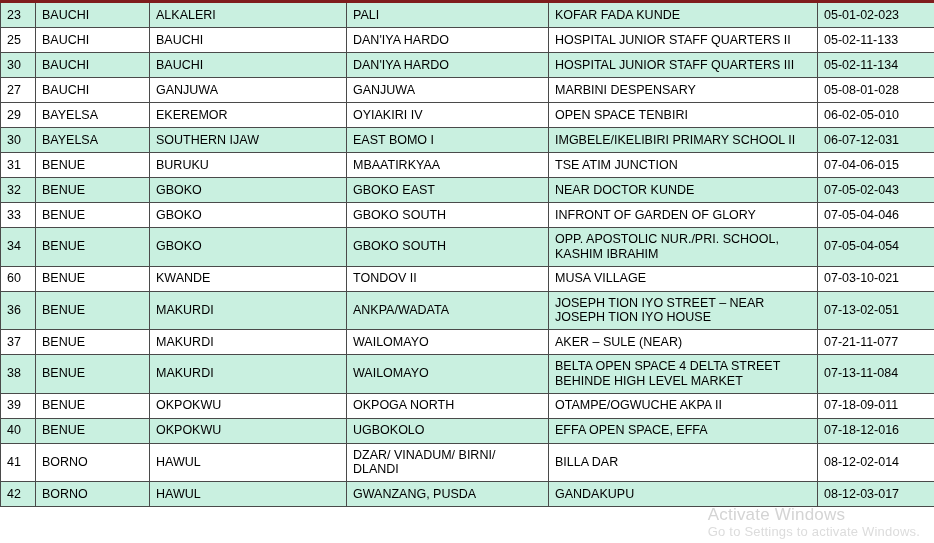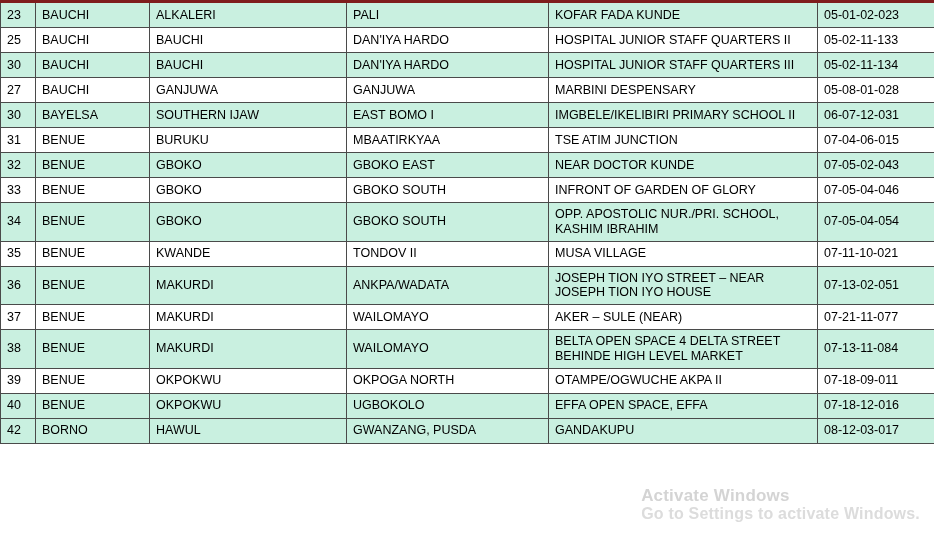--- a/index.html
+++ b/index.html
@@ -61,32 +61,31 @@
   .plain td {
     background: #ffffff;
   }
   .num {
     text-align: left;
     padding-left: 6px;
   }
   .watermark {
     position: absolute;
     right: 14px;
-    bottom: 20px;
+    bottom: 4px;
     font-family: "Liberation Sans", sans-serif;
     font-size: 17px;
     color: #d4d4d4;
     letter-spacing: 0.2px;
     pointer-events: none;
     user-select: none;
-    font-weight: bold;
   }
   .watermark .wm2 {
     display: block;
-    font-size: 16px;
+    font-size: 13px;
     text-align: left;
     margin-top: -1px;
     color: #dcdcdc;
   }
 </style>
 </head>
 <body>
 
 <div id="sheet">
   <table class="grid">
@@ -124,20 +123,28 @@
           <td>05-02-11-134</td>
         </tr>
         <tr class="row plain">
           <td class="first num">27</td>
           <td>BAUCHI</td>
           <td>GANJUWA</td>
           <td>GANJUWA</td>
           <td>MARBINI DESPENSARY</td>
           <td>05-08-01-028</td>
         </tr>
+        <tr class="row plain">
+          <td class="first num">29</td>
+          <td>BAYELSA</td>
+          <td>EKEREMOR</td>
+          <td>OYIAKIRI IV</td>
+          <td>OPEN SPACE TENBIRI</td>
+          <td>06-02-05-010</td>
+        </tr>
         <tr class="row tint">
           <td class="first num">30</td>
           <td>BAYELSA</td>
           <td>SOUTHERN IJAW</td>
           <td>EAST BOMO I</td>
           <td>IMGBELE/IKELIBIRI PRIMARY SCHOOL II</td>
           <td>06-07-12-031</td>
         </tr>
         <tr class="row plain">
           <td class="first num">31</td>
@@ -165,26 +172,26 @@
         </tr>
         <tr class="row tint">
           <td class="first num">34</td>
           <td>BENUE</td>
           <td>GBOKO</td>
           <td>GBOKO SOUTH</td>
           <td>OPP. APOSTOLIC NUR./PRI. SCHOOL, KASHIM IBRAHIM</td>
           <td>07-05-04-054</td>
         </tr>
         <tr class="row plain">
-          <td class="first num">35</td>
+          <td class="first num">60</td>
           <td>BENUE</td>
           <td>KWANDE</td>
           <td>TONDOV II</td>
           <td>MUSA VILLAGE</td>
-          <td>07-11-10-021</td>
+          <td>07-03-10-021</td>
         </tr>
         <tr class="row tint">
           <td class="first num">36</td>
           <td>BENUE</td>
           <td>MAKURDI</td>
           <td>ANKPA/WADATA</td>
           <td>JOSEPH TION IYO STREET – NEAR JOSEPH TION IYO HOUSE</td>
           <td>07-13-02-051</td>
         </tr>
         <tr class="row plain">
@@ -211,20 +218,28 @@
           <td>OTAMPE/OGWUCHE AKPA II</td>
           <td>07-18-09-011</td>
         </tr>
         <tr class="row tint">
           <td class="first num">40</td>
           <td>BENUE</td>
           <td>OKPOKWU</td>
           <td>UGBOKOLO</td>
           <td>EFFA OPEN SPACE, EFFA</td>
           <td>07-18-12-016</td>
+        </tr>
+        <tr class="row plain">
+          <td class="first num">41</td>
+          <td>BORNO</td>
+          <td>HAWUL</td>
+          <td>DZAR/ VINADUM/ BIRNI/ DLANDI</td>
+          <td>BILLA DAR</td>
+          <td>08-12-02-014</td>
         </tr>
         <tr class="row tint">
           <td class="first num">42</td>
           <td>BORNO</td>
           <td>HAWUL</td>
           <td>GWANZANG, PUSDA</td>
           <td>GANDAKUPU</td>
           <td>08-12-03-017</td>
         </tr>
       </tbody>

